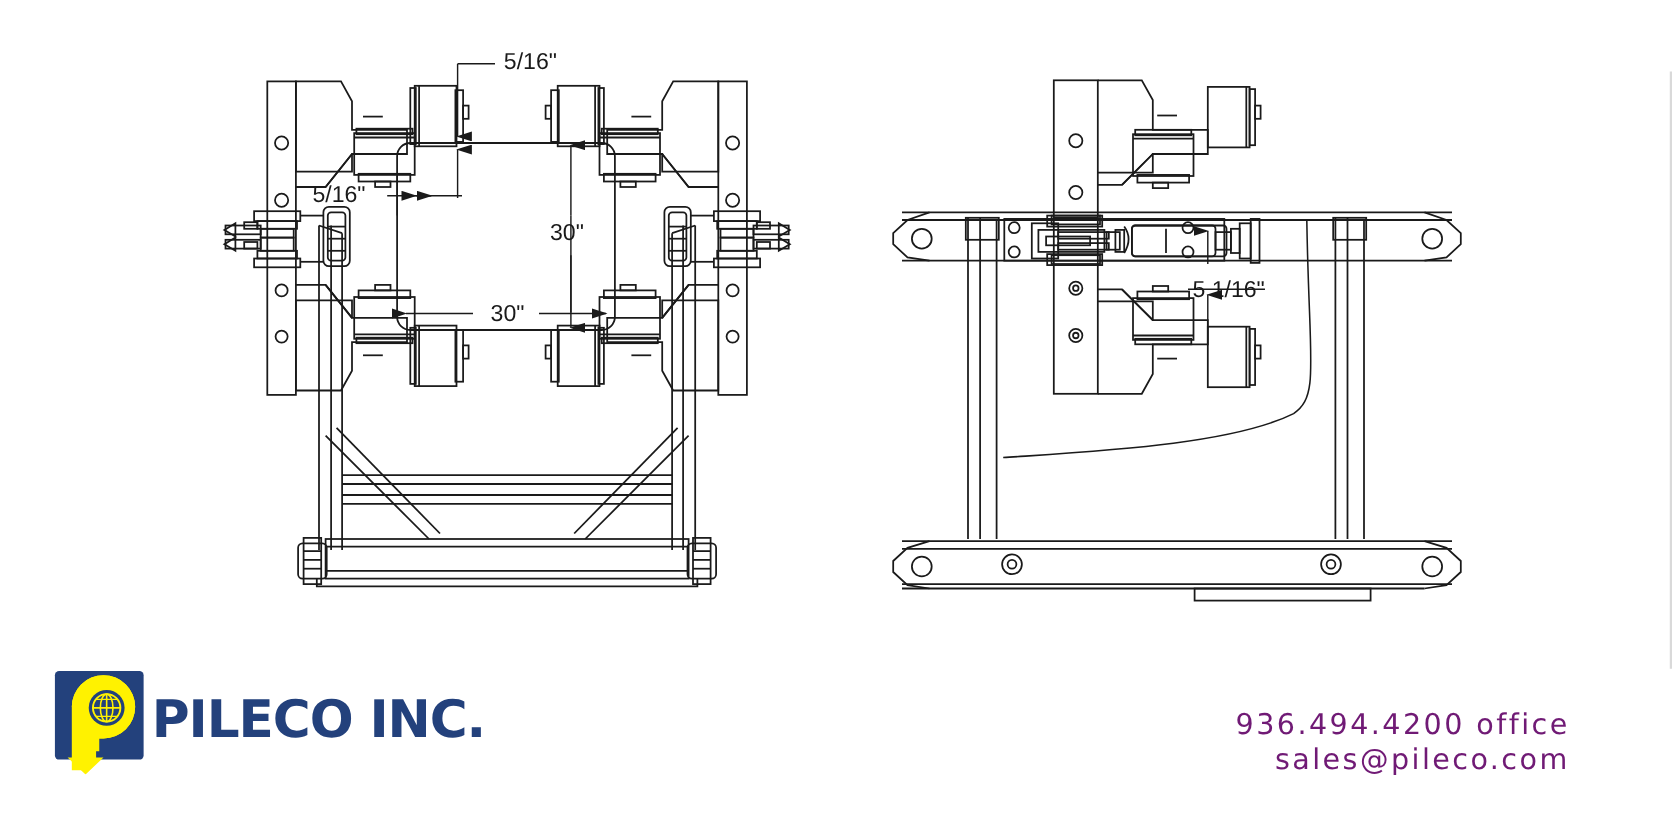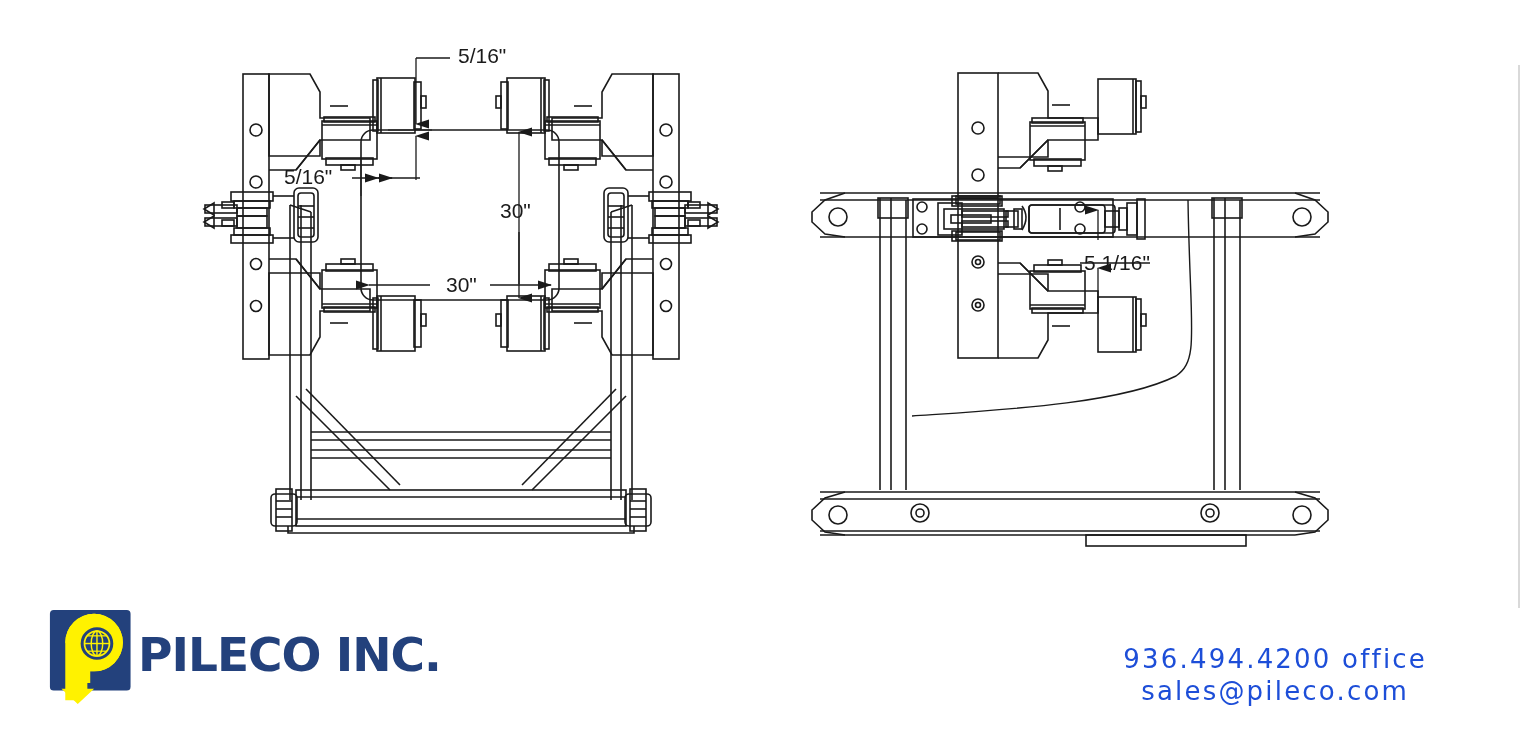--- a/index.html
+++ b/index.html
@@ -49,22 +49,22 @@
     margin-left: -6px;
     line-height: 1;
     padding-bottom: 4px;
     white-space: nowrap;
   }
   
   #contact-block {
     position: absolute;
     right: 100px;
     top: 643px;
-    text-align: center;
-    color: #1d4ed8;
+    text-align: right;
+    color: #701a75;
     font-family: "DejaVu Sans", sans-serif;
     font-size: 26px;
     letter-spacing: 2.2px;
     line-height: 32px;
     white-space: nowrap;
   }
   .contact-line { display: block; }
 </style>
 </head>
 <body>

